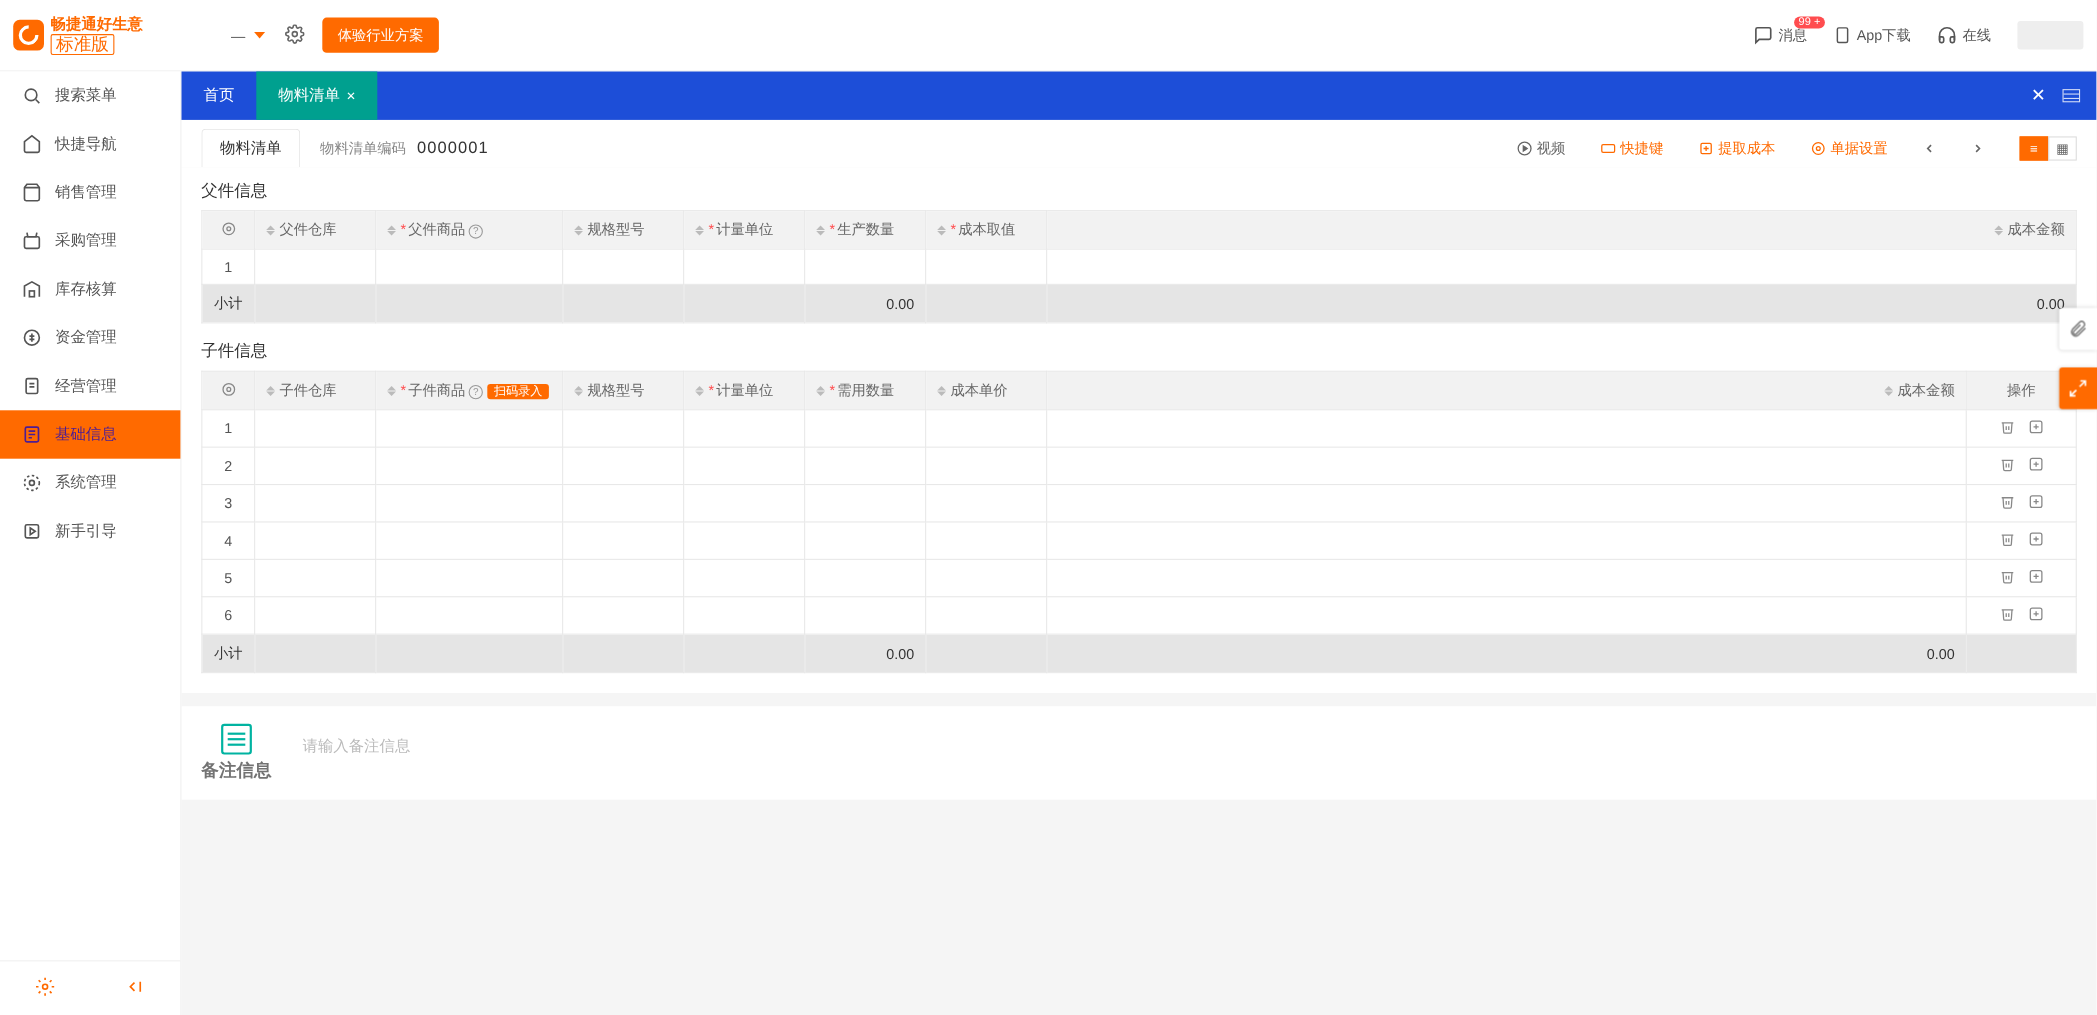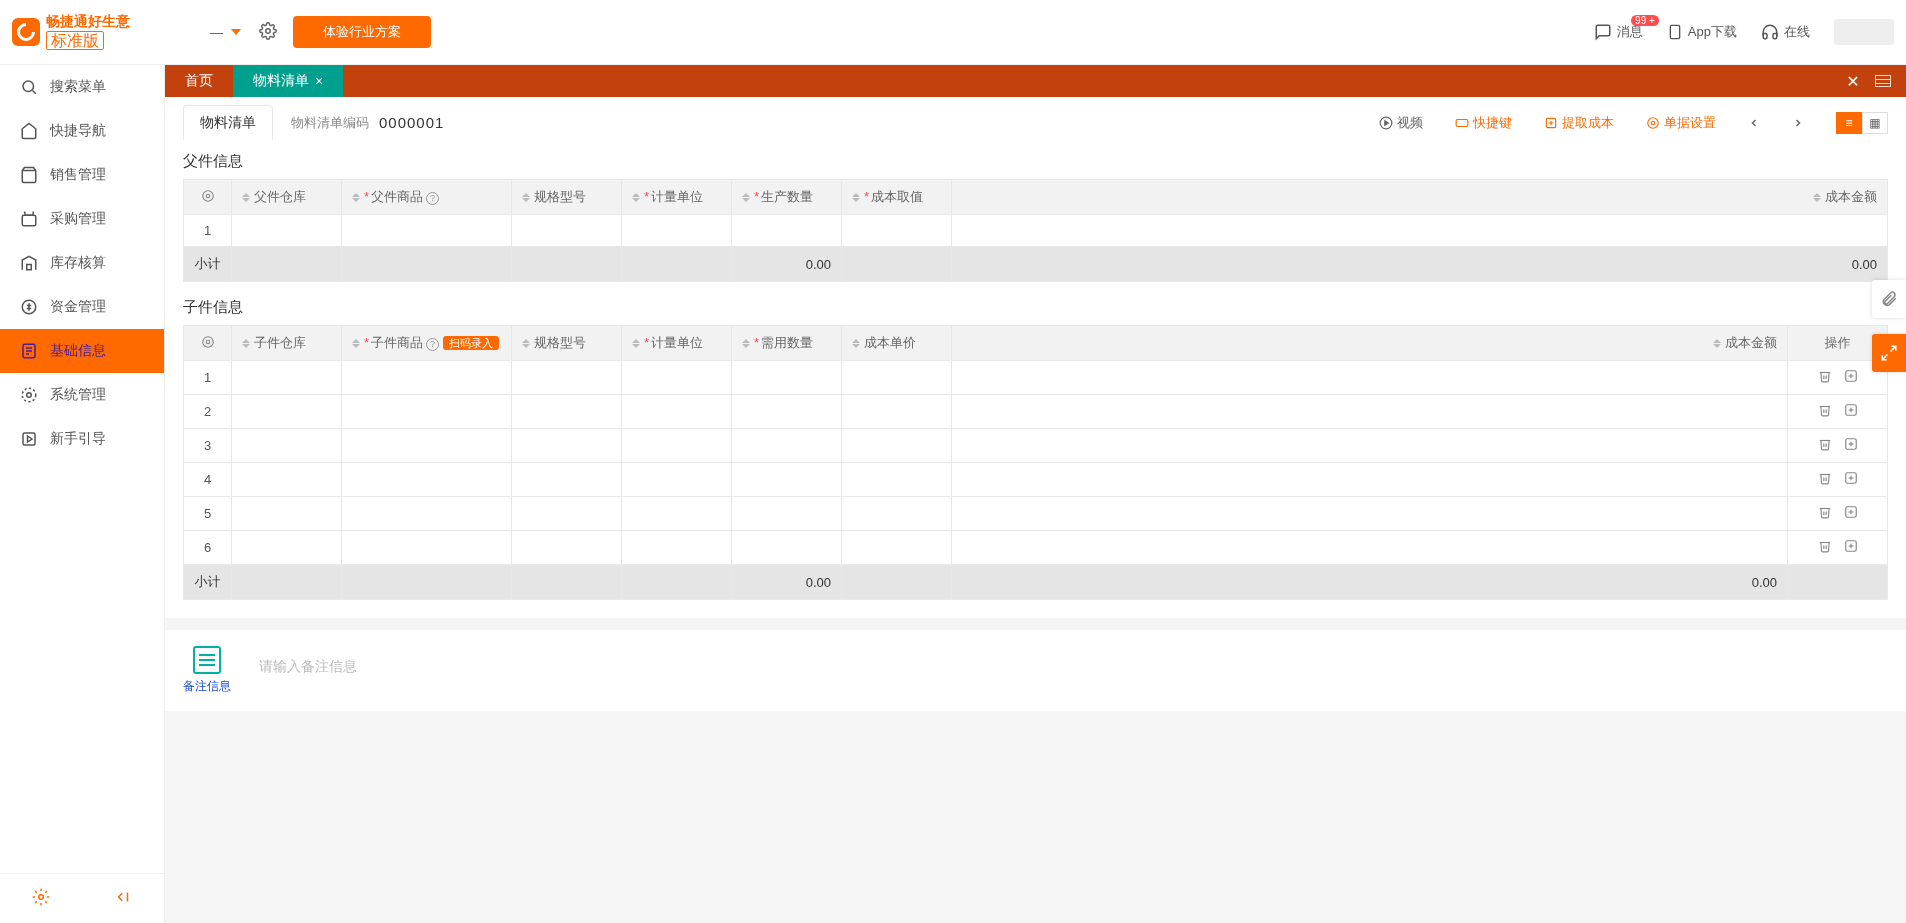--- a/index.html
+++ b/index.html
@@ -10,38 +10,38 @@
     .header { height: 65px; background: #fff; display: flex; align-items: center; padding: 0 12px; border-bottom: 1px solid #eee; }
     .logo-region { display:flex; align-items:center; margin-right: 20px; }
     .logo-mark { width: 28px; height: 28px; background: #ff6a00; border-radius: 6px; position: relative; margin-right:6px; }
     .logo-mark::after { content:""; position:absolute; width:12px; height:12px; border:3px solid #fff; border-radius:50%; left:5px; top:5px; border-top-color: transparent; transform: rotate(45deg);}
     .logo-texts { line-height: 1.1;}
     .logo-title { color:#ff6a00; font-size:14px; font-weight:600;}
     .logo-sub   { color:#ff6a00; font-size:16px; border:1px solid #ff6a00; padding: 0 4px; border-radius:2px; display:inline-block; margin-top:2px;}
     .org-select { display:flex; align-items:center; color:#555; gap:8px; margin-left: 60px;}
     .chevron-down { width:0; height:0; border-left:5px solid transparent; border-right:5px solid transparent; border-top:6px solid #ff6a00;}
     .gear-btn { margin-left: 18px; color:#666;}
-    .exp-btn { background:#ff6a00; color:#fff; border:none; padding:7px 30px; border-radius:4px; margin-left:16px; font-size:13px;}
+    .exp-btn { background:#ff6a00; color:#fff; border:none; padding:7px 14px; border-radius:4px; margin-left:16px; font-size:13px;}
     .header-spacer { flex:1;}
     .header-right { display:flex; align-items:center; gap:24px; color:#555;}
     .hdr-item { display:flex; align-items:center; gap:5px; position:relative;}
     .badge { position:absolute; top:-8px; right:-16px; background:#ff4d4f; color:#fff; font-size:10px; padding:0 4px; border-radius:8px;}
     .avatar-box { width:60px; height:26px; background:#eee; border-radius:3px;}
 
     
     .body-row { flex:1; display:flex; min-height:0;}
     .sidebar { width:165px; background:#fff; display:flex; flex-direction:column; border-right:1px solid #eee;}
     .side-item { display:flex; align-items:center; gap:12px; padding:13px 20px; color:#555; cursor:pointer; font-size:14px;}
     .side-item.active { background:#ff6a00; color:#4c1d95;}
     .side-item svg, .side-item .ic { width:18px; height:18px; flex:none;}
     .sidebar-footer { margin-top:auto; display:flex; align-items:center; justify-content:space-around; padding:14px 0; border-top:1px solid #f0f0f0;}
     .sidebar-footer span { color:#ff6a00;}
 
     .main { flex:1; display:flex; flex-direction:column; background:#f5f5f5; min-width:0;}
-    .tabs { background:#c2410c; color:#fff; height:32px; display:flex; align-items:center; position:relative;}
+    .tabs { background:#1d4ed8; color:#fff; height:44px; display:flex; align-items:center; position:relative;}
     .tab { padding:0 20px; height:100%; display:flex; align-items:center; gap:6px; font-size:14px;}
     .tab.active { background:#00a08f;}
     .tab-close { font-size:14px; cursor:pointer;}
     .tabs-right { margin-left:auto; display:flex; align-items:center; padding-right:8px; gap:0;}
     .tabs-right .sq-btn { width:30px; height:30px; display:flex; align-items:center; justify-content:center; color:#fff; font-size:16px;}
     .menu-square { border:1px solid rgba(255,255,255,.8); width:16px; height:12px; position:relative;}
     .menu-square::before, .menu-square::after { content:""; position:absolute; left:0; right:0; background:rgba(255,255,255,.8); height:1px;}
     .menu-square::before { top:3px;} .menu-square::after { top:7px;}
 
     .page-outer { flex:1; overflow:auto; display:flex; flex-direction:column; padding-bottom:70px;}
@@ -70,21 +70,21 @@
     .sort-ic { display:inline-flex; flex-direction:column; margin-right:4px; gap:1px; vertical-align:middle;}
     .sort-ic i { width:0; height:0; border-left:4px solid transparent; border-right:4px solid transparent;}
     .sort-ic i.up { border-bottom:4px solid #bbb;}
     .sort-ic i.dn { border-top:4px solid #bbb;}
     .scan-chip { background:#ff6a00; color:#fff; font-size:11px; padding:1px 6px; border-radius:3px; margin-left:4px;}
     .row-actions { display:flex; gap:12px; justify-content:center; color:#888;}
     .row-actions span { cursor:pointer;}
     .help-ic { display:inline-block; width:13px; height:13px; border:1px solid #999; border-radius:50%; font-size:9px; line-height:11px; text-align:center; color:#999; margin-left:3px;}
 
     .remark-card { background:#fff; margin:0 0 12px 0; padding:16px 18px; display:flex; gap:24px; align-items:flex-start;}
-    .remark-left { text-align:center; color:#1d4ed8; font-size:12px;}
+    .remark-left { text-align:center; color:#737373; font-size:16px;font-weight:bold;}
     .remark-ic { width:28px; height:28px; border:2px solid #00b3a1; border-radius:3px; margin:0 auto 4px auto; position:relative;}
     .remark-ic::before { content:""; position:absolute; left:4px; right:4px; top:6px; height:2px; background:#00b3a1; box-shadow:0 5px 0 #00b3a1, 0 10px 0 #00b3a1;}
     .remark-input { flex:1; border:none; outline:none; padding:12px 4px; font-size:14px; border-bottom:1px solid transparent; color:#333;}
     .remark-input::placeholder { color:#bbb;}
 
     .footer-bar { position:fixed; bottom:0; left:165px; right:0; background:#fff; border-top:1px solid #eee; padding:12px 24px; display:flex; justify-content:flex-end; gap:14px;}
     .btn-outline { background:#fff; border:1px solid #ccc; color:#555; padding:8px 26px; border-radius:3px; font-size:15px;}
     .btn-primary { background:#ff6a00; color:#fff; border:none; padding:8px 20px; border-radius:3px; font-size:15px; display:flex; align-items:center; gap:6px;}
 
     .side-handles { position:fixed; right:0; top:280px; display:flex; flex-direction:column; gap:16px;}
@@ -178,20 +178,28 @@
             <rect x="9" y="14" width="6" height="7"></rect>
           </svg>
         <span>库存核算</span>
       </div>
       <div class="side-item">
         <svg class="ic" viewBox="0 0 24 24" fill="none" stroke="currentColor" stroke-width="2">
             <circle cx="12" cy="12" r="9"></circle>
             <path d="M12 7v10M9 10h6M9 14h6"></path>
           </svg>
         <span>资金管理</span>
+      </div>
+      <div class="side-item">
+        <svg class="ic" viewBox="0 0 24 24" fill="none" stroke="currentColor" stroke-width="2">
+            <rect x="5" y="3" width="14" height="18" rx="2"></rect>
+            <line x1="9" y1="9" x2="15" y2="9"></line>
+            <line x1="9" y1="13" x2="15" y2="13"></line>
+          </svg>
+        <span>经营管理</span>
       </div>
       <div class="side-item active">
         <svg class="ic" viewBox="0 0 24 24" fill="none" stroke="currentColor" stroke-width="2">
             <rect x="4" y="3" width="16" height="18" rx="2"></rect>
             <line x1="8" y1="8" x2="16" y2="8"></line>
             <line x1="8" y1="12" x2="16" y2="12"></line>
             <line x1="8" y1="16" x2="12" y2="16"></line>
           </svg>
         <span>基础信息</span>
       </div>

